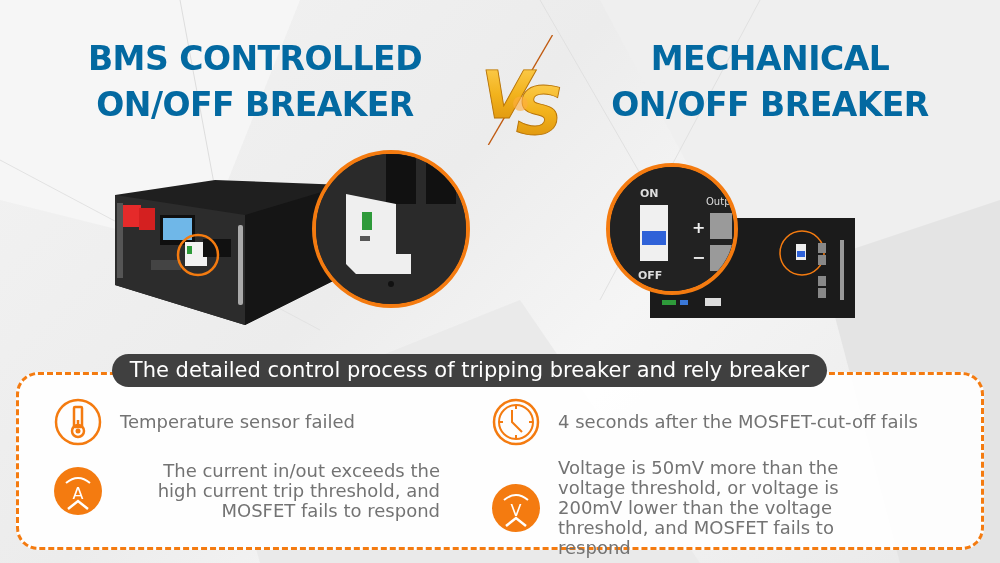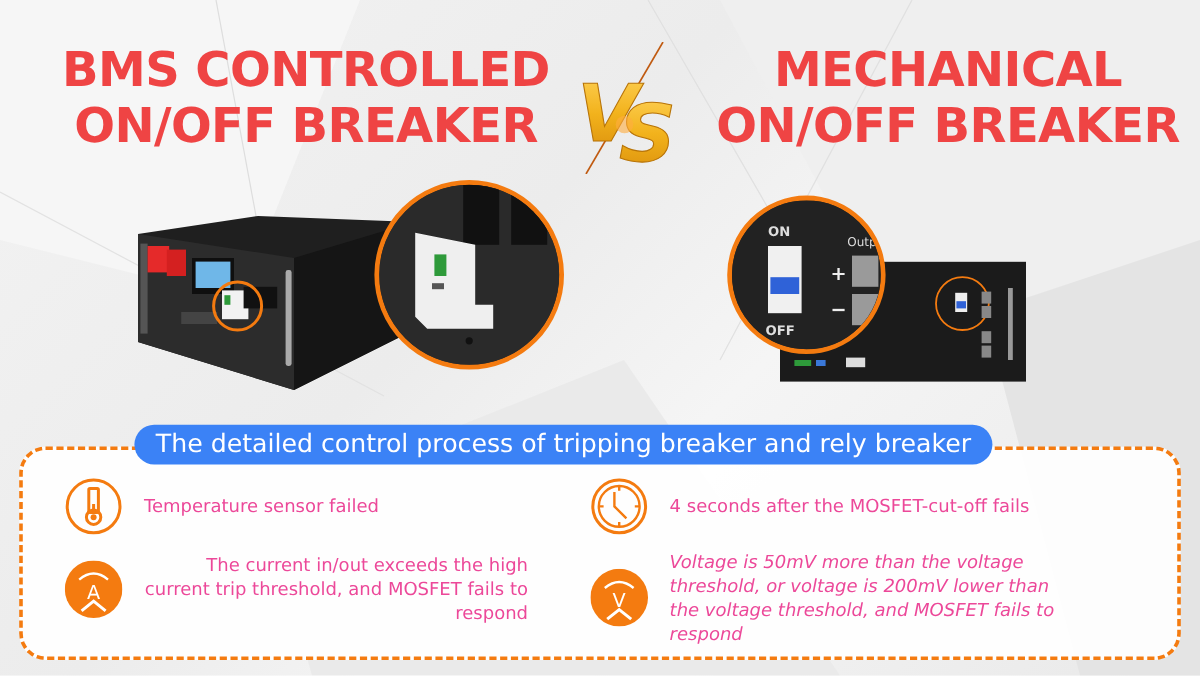--- a/index.html
+++ b/index.html
@@ -5,56 +5,56 @@
   * { box-sizing: border-box; margin: 0; padding: 0; }
   html, body { width: 1000px; height: 563px; overflow: hidden; }
   body {
     position: relative;
     font-family: "Liberation Sans", "DejaVu Sans", sans-serif;
     background: linear-gradient(135deg, #f3f3f3 0%, #ececec 40%, #f5f5f5 60%, #e9e9e9 100%);
   }
   .bg-facet { position: absolute; inset: 0; pointer-events: none; }
   .title {
     position: absolute;
-    color: #ef4444;
+    color: #0369a1;
     font-family: "DejaVu Sans", sans-serif;
     font-weight: bold;
-    font-size: 40px;
+    font-size: 33px;
     line-height: 46px;
     text-align: center;
     letter-spacing: -0.5px;
   }
   .title-left { left: 40px; top: 36px; width: 430px; }
-  .title-right { left: 580px; top: 36px; width: 420px; }
+  .title-right { left: 560px; top: 36px; width: 420px; }
   .vs { position: absolute; left: 470px; top: 35px; width: 110px; height: 110px; }
 
   
   .rack { position: absolute; }
   .zoom-circle {
     position: absolute; border-radius: 50%;
     border: 4px solid #f47b10; overflow: hidden;
     background: #2b2b2b;
   }
 
   
   .info-box {
     position: absolute; left: 16px; top: 372px; width: 968px; height: 178px;
     border: 3px dashed #f47b10; border-radius: 22px;
     background: rgba(255,255,255,0.92);
   }
   .info-header {
     position: absolute; left: 112px; top: 354px; width: 715px; height: 33px;
-    background: #3b82f6; border-radius: 17px;
+    background: #404040; border-radius: 17px;
     color: #fff; font-size: 21px; line-height: 33px; text-align: center;
     font-family: "DejaVu Sans", sans-serif;
   }
   .item { position: absolute; display: flex; align-items: center; }
   .item .icon { width: 48px; height: 48px; flex: none; }
   .item .text {
-    margin-left: 18px; color: #ec4899; font-size: 15px; line-height: 20px;
+    margin-left: 18px; color: #737373; font-size: 18px; line-height: 20px;
     font-family: "DejaVu Sans", sans-serif;
   }
 </style>
 </head>
 <body>
 
 <svg class="bg-facet" width="1000" height="563">
   <polygon points="0,0 300,0 200,250 0,200" fill="#f6f6f6"></polygon>
   <polygon points="600,0 1000,0 1000,220 760,300" fill="#efefef"></polygon>
   <polygon points="220,420 520,300 700,563 260,563" fill="#eaeaea"></polygon>
@@ -185,14 +185,14 @@
   <div class="text" style="width:320px;text-align:right;">The current in/out exceeds the high current trip threshold, and MOSFET fails to respond</div>
 </div>
 
 <div class="item" style="left:492px; top:458px;">
   <svg class="icon" viewBox="0 0 48 48">
     <circle cx="24" cy="24" r="24" fill="#f47b10"></circle>
     <path d="M12 16 Q24 6 36 16" fill="none" stroke="#fff" stroke-width="2"></path>
     <text x="24" y="32" text-anchor="middle" fill="#fff" font-size="16" font-family="DejaVu Sans, sans-serif">V</text>
     <polyline points="14,42 24,34 34,42" fill="none" stroke="#fff" stroke-width="2.5"></polyline>
   </svg>
-  <div class="text" style="width:345px;font-style:italic;">Voltage is 50mV more than the voltage threshold, or voltage is 200mV lower than the voltage threshold, and MOSFET fails to respond</div>
+  <div class="text" style="width:345px;">Voltage is 50mV more than the voltage threshold, or voltage is 200mV lower than the voltage threshold, and MOSFET fails to respond</div>
 </div>
 
 </body></html>

